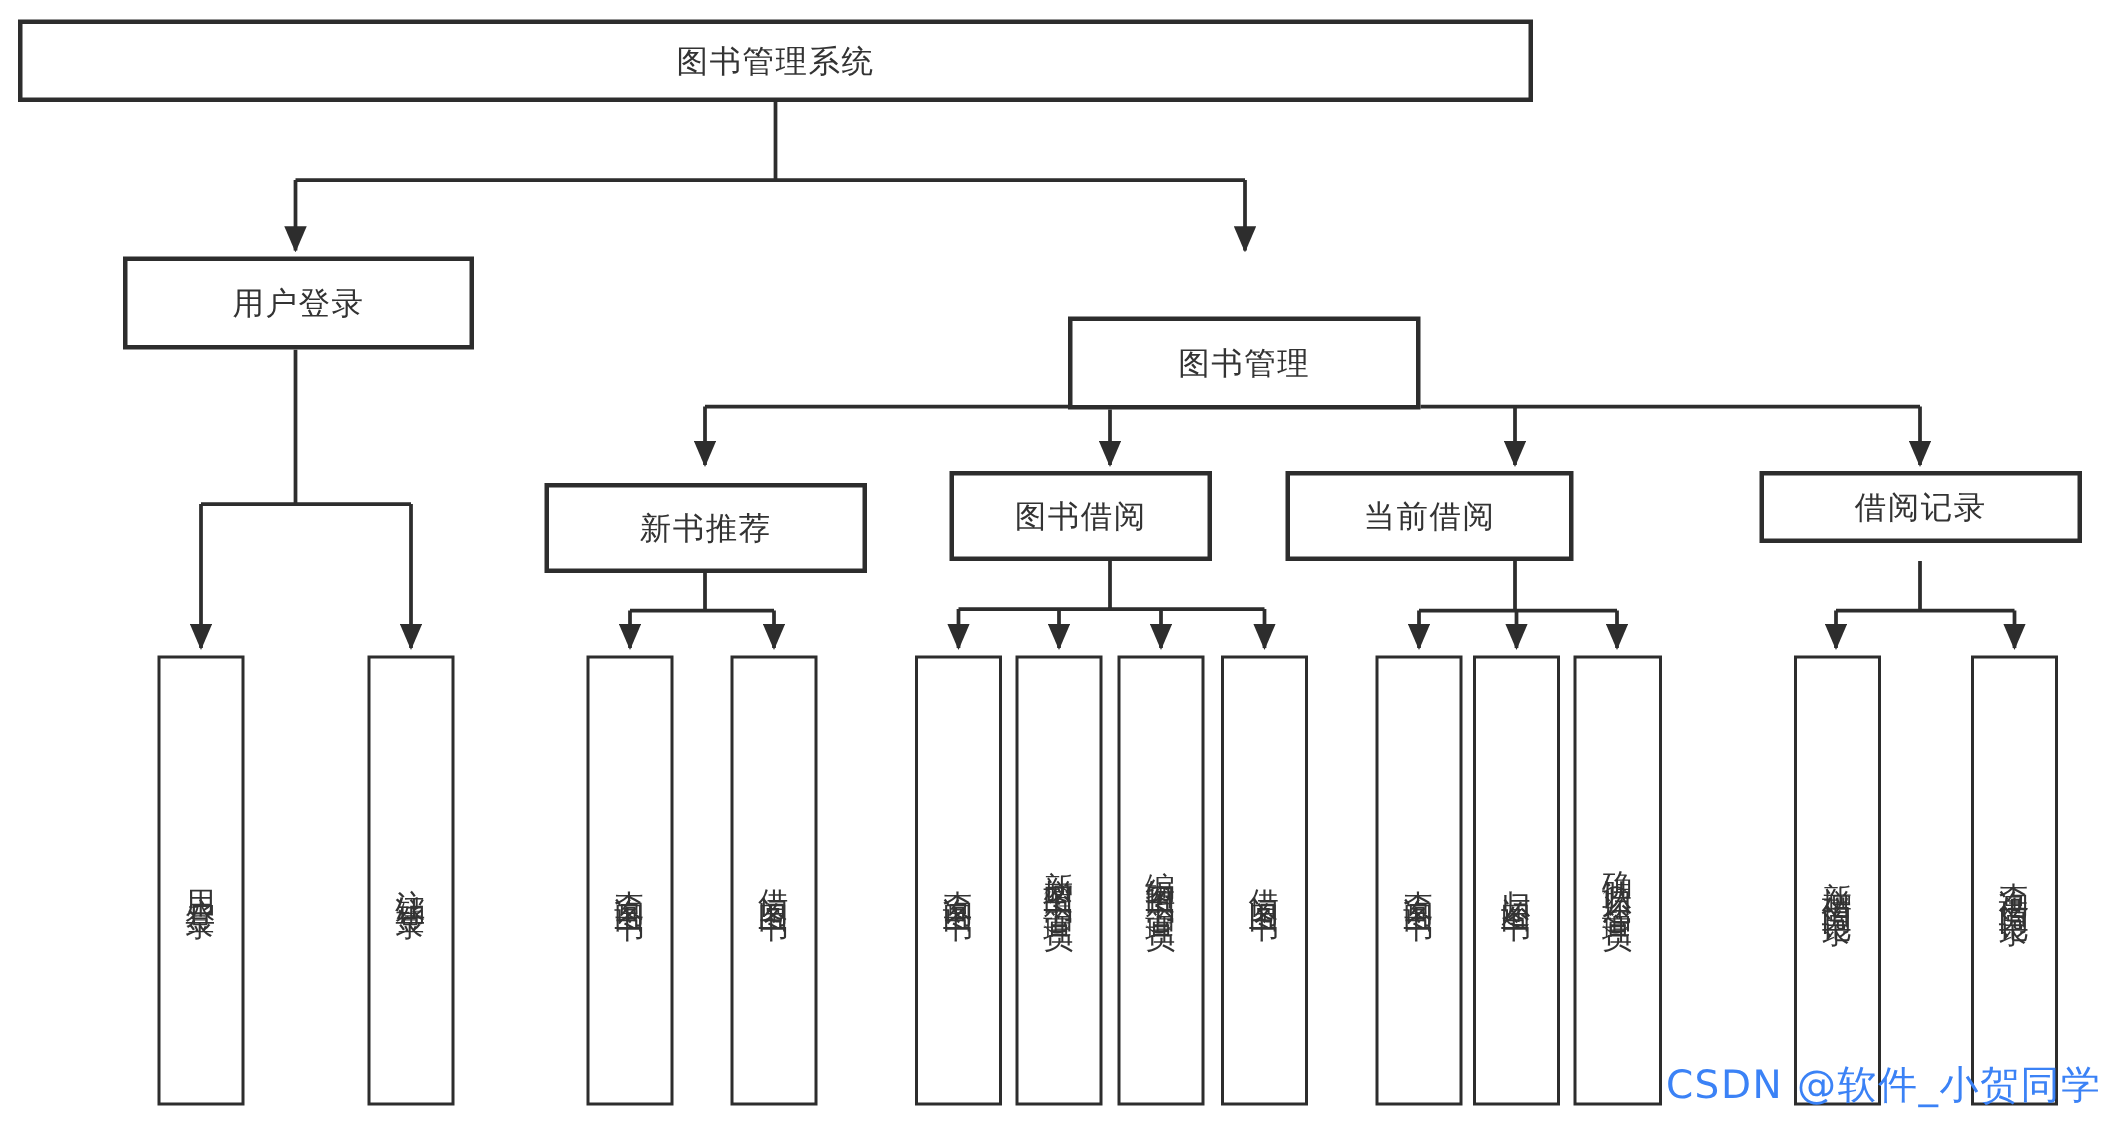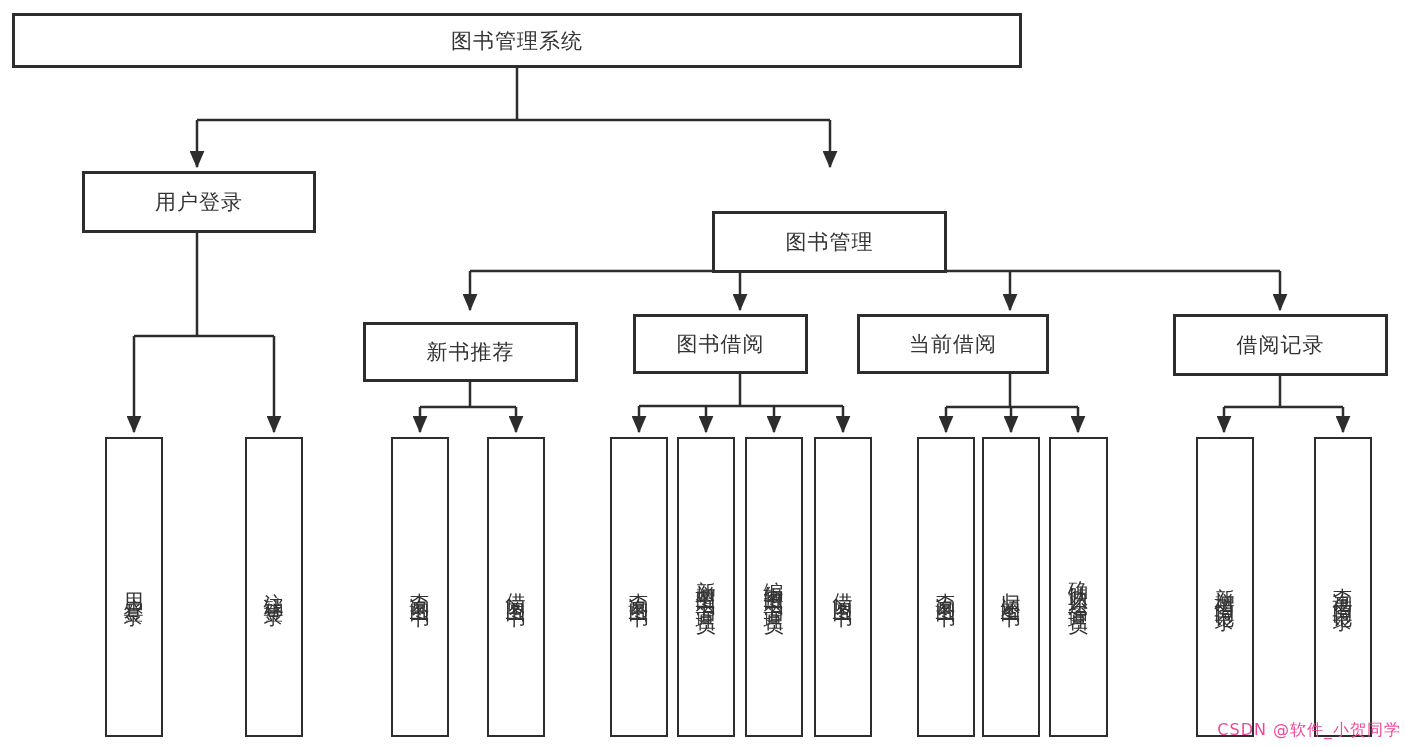--- a/index.html
+++ b/index.html
@@ -16,21 +16,21 @@
     font-size:21px;letter-spacing:1px;color:#333;
     white-space:nowrap;
   }
   .leaf{
     writing-mode:vertical-rl;text-orientation:mixed;
     font-size:20px;letter-spacing:5px;line-height:1;
     border-width:2.5px;padding:8px 0;white-space:normal;
   }
   .watermark{
     position:absolute;right:4px;bottom:6px;
-    font-size:16px;letter-spacing:1px;color:#ec4899;
+    font-size:26px;letter-spacing:1px;color:#3b82f6;
     white-space:nowrap;
   }
 </style>
 </head>
 <body>
 
 <div class="canvas">
 
   <svg class="connectors" width="1405" height="747" viewBox="0 0 1405 747">
     <defs>
@@ -76,21 +76,21 @@
   </svg>
 
   <div class="node" style="left:12px;top:13px;width:1010px;height:55px;">图书管理系统</div>
 
   <div class="node" style="left:82px;top:171px;width:234px;height:62px;">用户登录</div>
   <div class="node" style="left:712px;top:171px;width:235px;height:62px;margin-top:40px;">图书管理</div>
 
   <div class="node" style="left:363px;top:322px;width:215px;height:60px;">新书推荐</div>
   <div class="node" style="left:633px;top:314px;width:175px;height:60px;">图书借阅</div>
   <div class="node" style="left:857px;top:314px;width:192px;height:60px;text-align:center;">当前借阅</div>
-  <div class="node" style="left:1173px;top:314px;width:215px;height:62px;font-family:Liberation Serif, serif;">借阅记录</div>
+  <div class="node" style="left:1173px;top:314px;width:215px;height:48px;font-family:Liberation Serif, serif;">借阅记录</div>
 
   <div class="node leaf" style="left:105px;top:437px;width:58px;height:300px;">用户登录</div>
   <div class="node leaf" style="left:245px;top:437px;width:58px;height:300px;">注销登录</div>
 
   <div class="node leaf" style="left:391px;top:437px;width:58px;height:300px;">查询图书</div>
   <div class="node leaf" style="left:487px;top:437px;width:58px;height:300px;">借阅图书</div>
 
   <div class="node leaf" style="left:610px;top:437px;width:58px;height:300px;">查询图书</div>
   <div class="node leaf" style="left:677px;top:437px;width:58px;height:300px;">新增图书（管理员）</div>
   <div class="node leaf" style="left:745px;top:437px;width:58px;height:300px;">编辑图书（管理员）</div>

